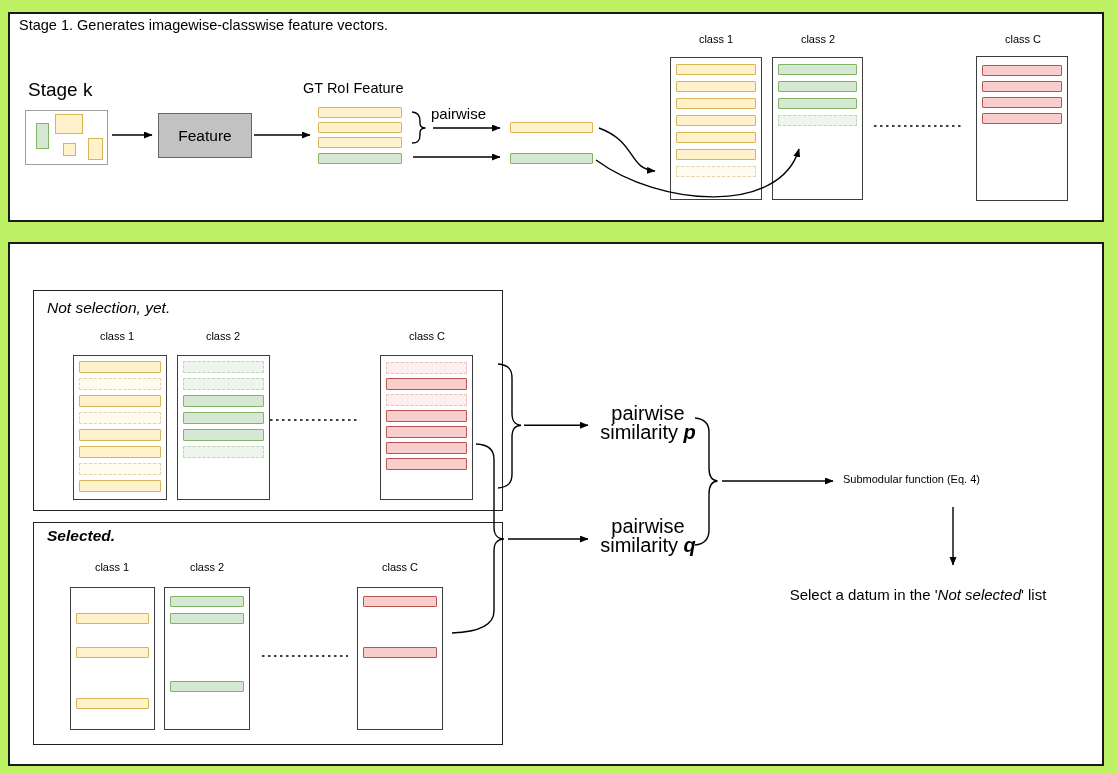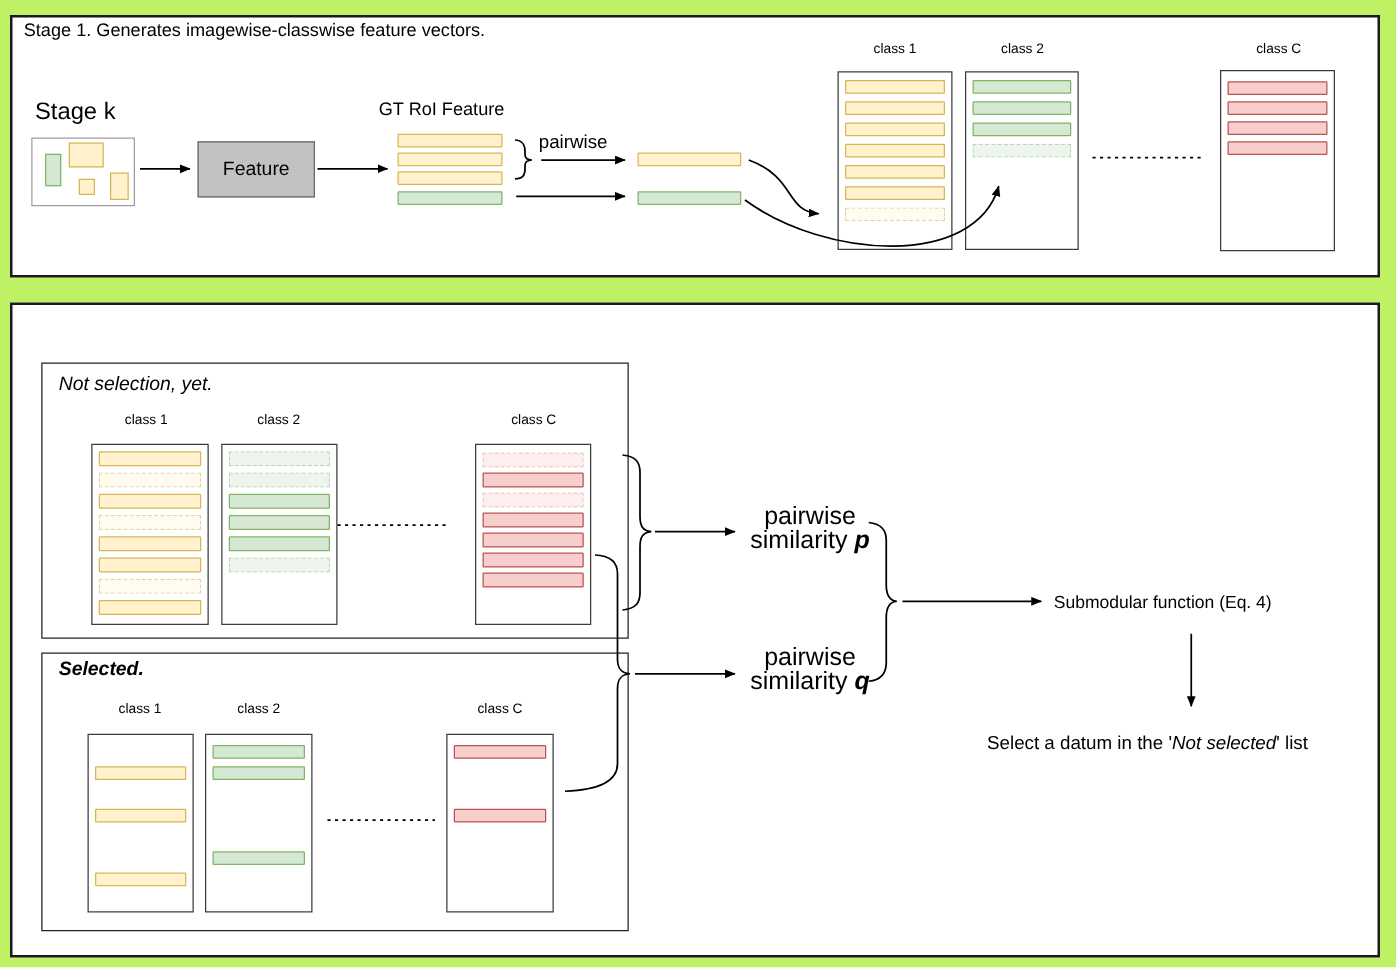--- a/index.html
+++ b/index.html
@@ -145,21 +145,21 @@
 
   <div class="ptext" style="left:596px;top:404px;">
     <div><span>pairwise</span></div>
     <div><span>similarity </span><b><i>p</i></b></div>
   </div>
   <div class="ptext" style="left:596px;top:517px;">
     <div><span>pairwise</span></div>
     <div><span>similarity </span><b><i>q</i></b></div>
   </div>
 
-  <div class="small-label" style="left:843px;top:473px;font-size:14px;">Submodular function (Eq. 4)</div>
+  <div class="small-label" style="left:843px;top:473px;font-size:11px;">Submodular function (Eq. 4)</div>
 
   <div class="note" style="left:767px;top:585px;">
     <div><span>Select a datum in the '</span><i>Not selected</i><span>' list</span></div>
   </div>
 
   <svg class="overlay" width="1117" height="774" viewBox="0 0 1117 774">
     <defs>
       <marker id="ah" markerWidth="10" markerHeight="9" refX="8" refY="3.5" orient="auto" markerUnits="userSpaceOnUse">
         <path d="M0,0 L8.6,3.5 L0,7 z" fill="#000"></path>
       </marker>

